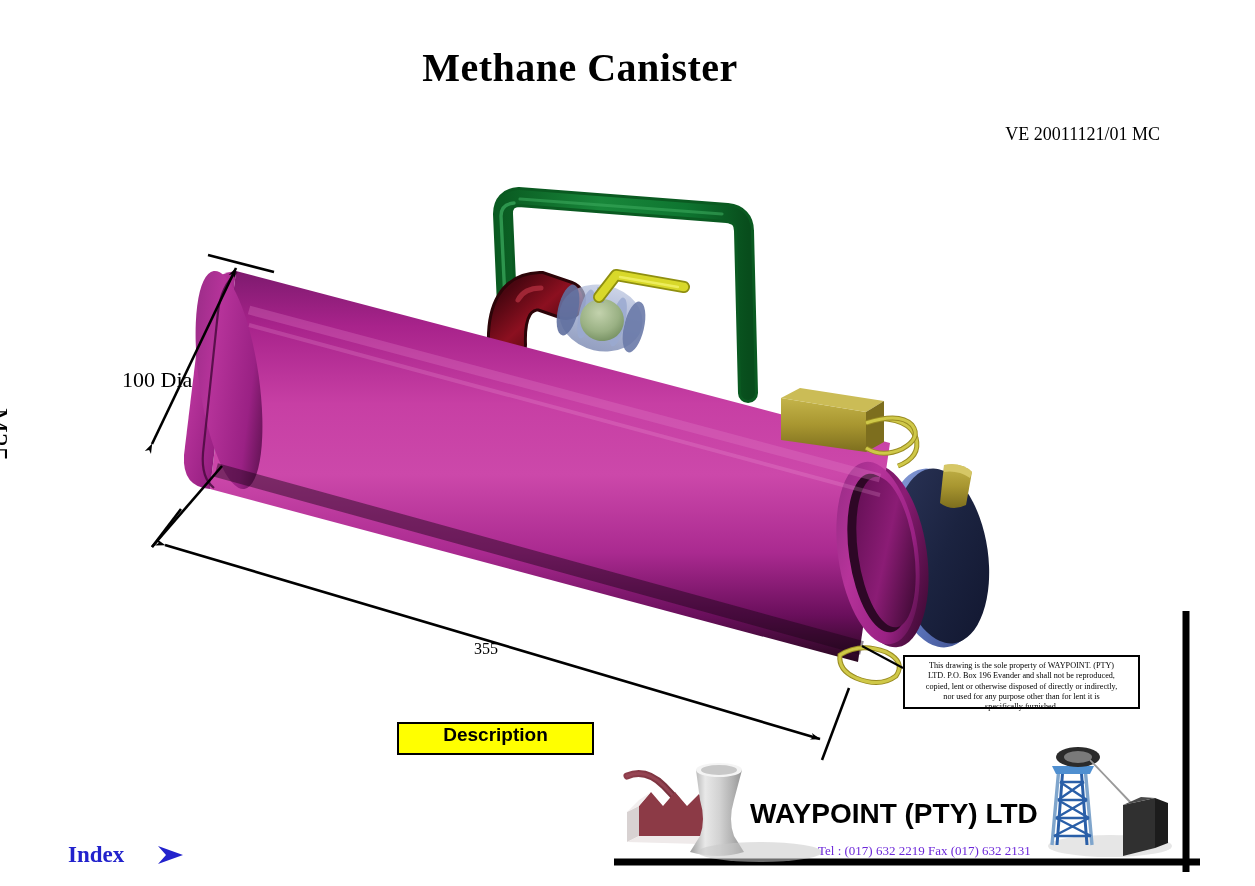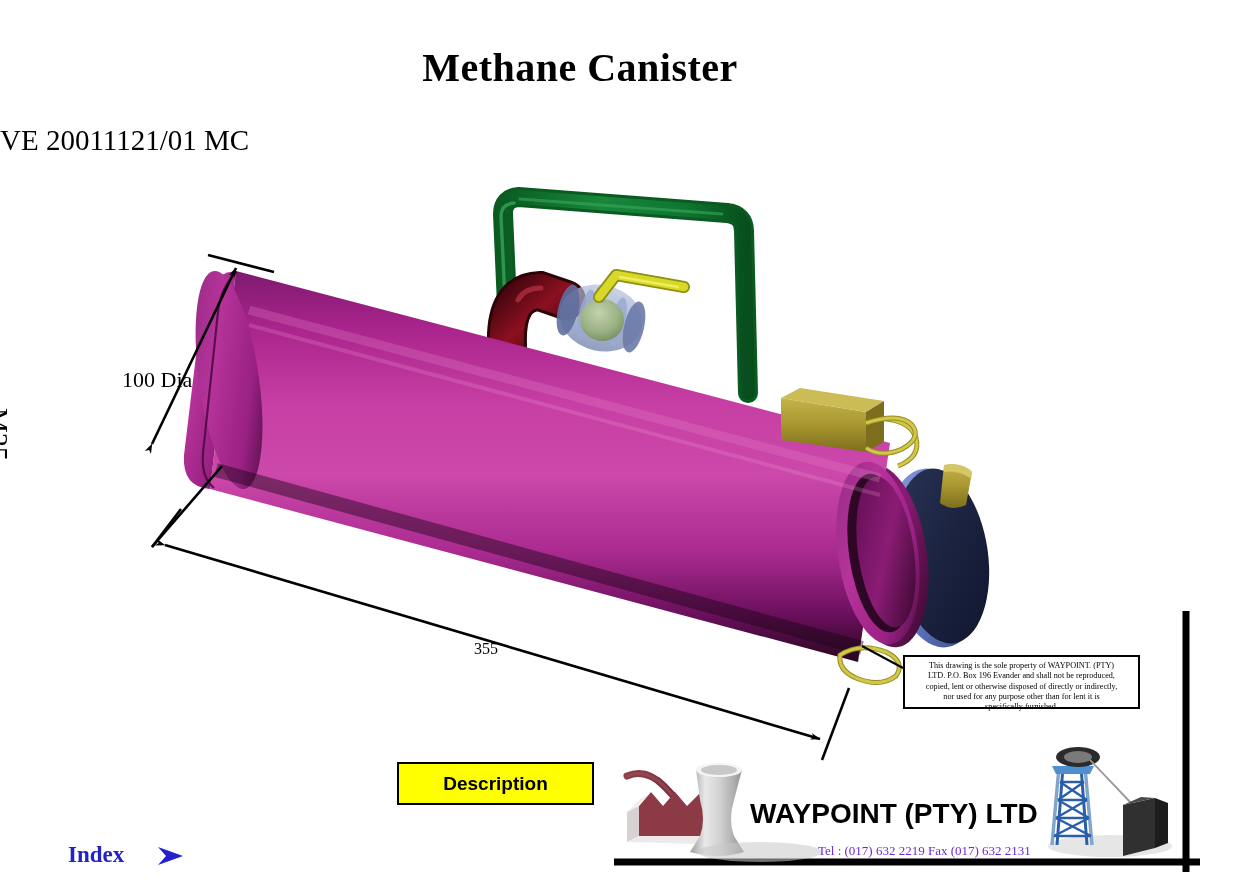--- a/index.html
+++ b/index.html
@@ -28,24 +28,24 @@
     font-weight: bold;
     font-size: 40px;
     color: #000000;
     letter-spacing: 0.5px;
   }
   .subtitle {
     position: absolute;
     left: 0;
     top: 124px;
     width: 1160px;
-    text-align: left;
+    text-align: right;
     font-family: "Liberation Serif", serif;
     font-weight: normal;
-    font-size: 29px;
+    font-size: 18px;
     color: #000000;
   }
 
   
   .m25 {
     position: absolute;
     left: 14px;
     top: 408px;
     font-family: "Liberation Serif", serif;
     font-size: 28px;
@@ -72,33 +72,32 @@
     width: 1255px;
     height: 886px;
   }
 
   
   .desc-btn {
     position: absolute;
     left: 397px;
     top: 722px;
     width: 197px;
-    height: 43px;
+    height: 33px;
     background: #ffff00;
     border: 2px solid #000000;
     box-sizing: border-box;
     display: flex;
-    align-items: center;
+    align-items: flex-start;
     justify-content: center;
     font-family: "Liberation Sans", sans-serif;
     font-weight: bold;
     font-size: 19px;
     color: #000000;
     cursor: pointer;
-    margin-top: 40px;
   }
 
   
   .copy-box {
     position: absolute;
     left: 903px;
     top: 655px;
     width: 237px;
     height: 54px;
     background: #ffffff;
@@ -133,21 +132,21 @@
     color: #6d28d9;
     white-space: nowrap;
   }
 
   
   .index-link {
     position: absolute;
     left: 68px;
     top: 842px;
     display: flex;
-    align-items: flex-end;
+    align-items: center;
     gap: 32px;
     cursor: pointer;
   }
   .index-text {
     font-family: "Liberation Serif", serif;
     font-weight: bold;
     font-size: 23px;
     color: #2222cc;
   }
 </style>

